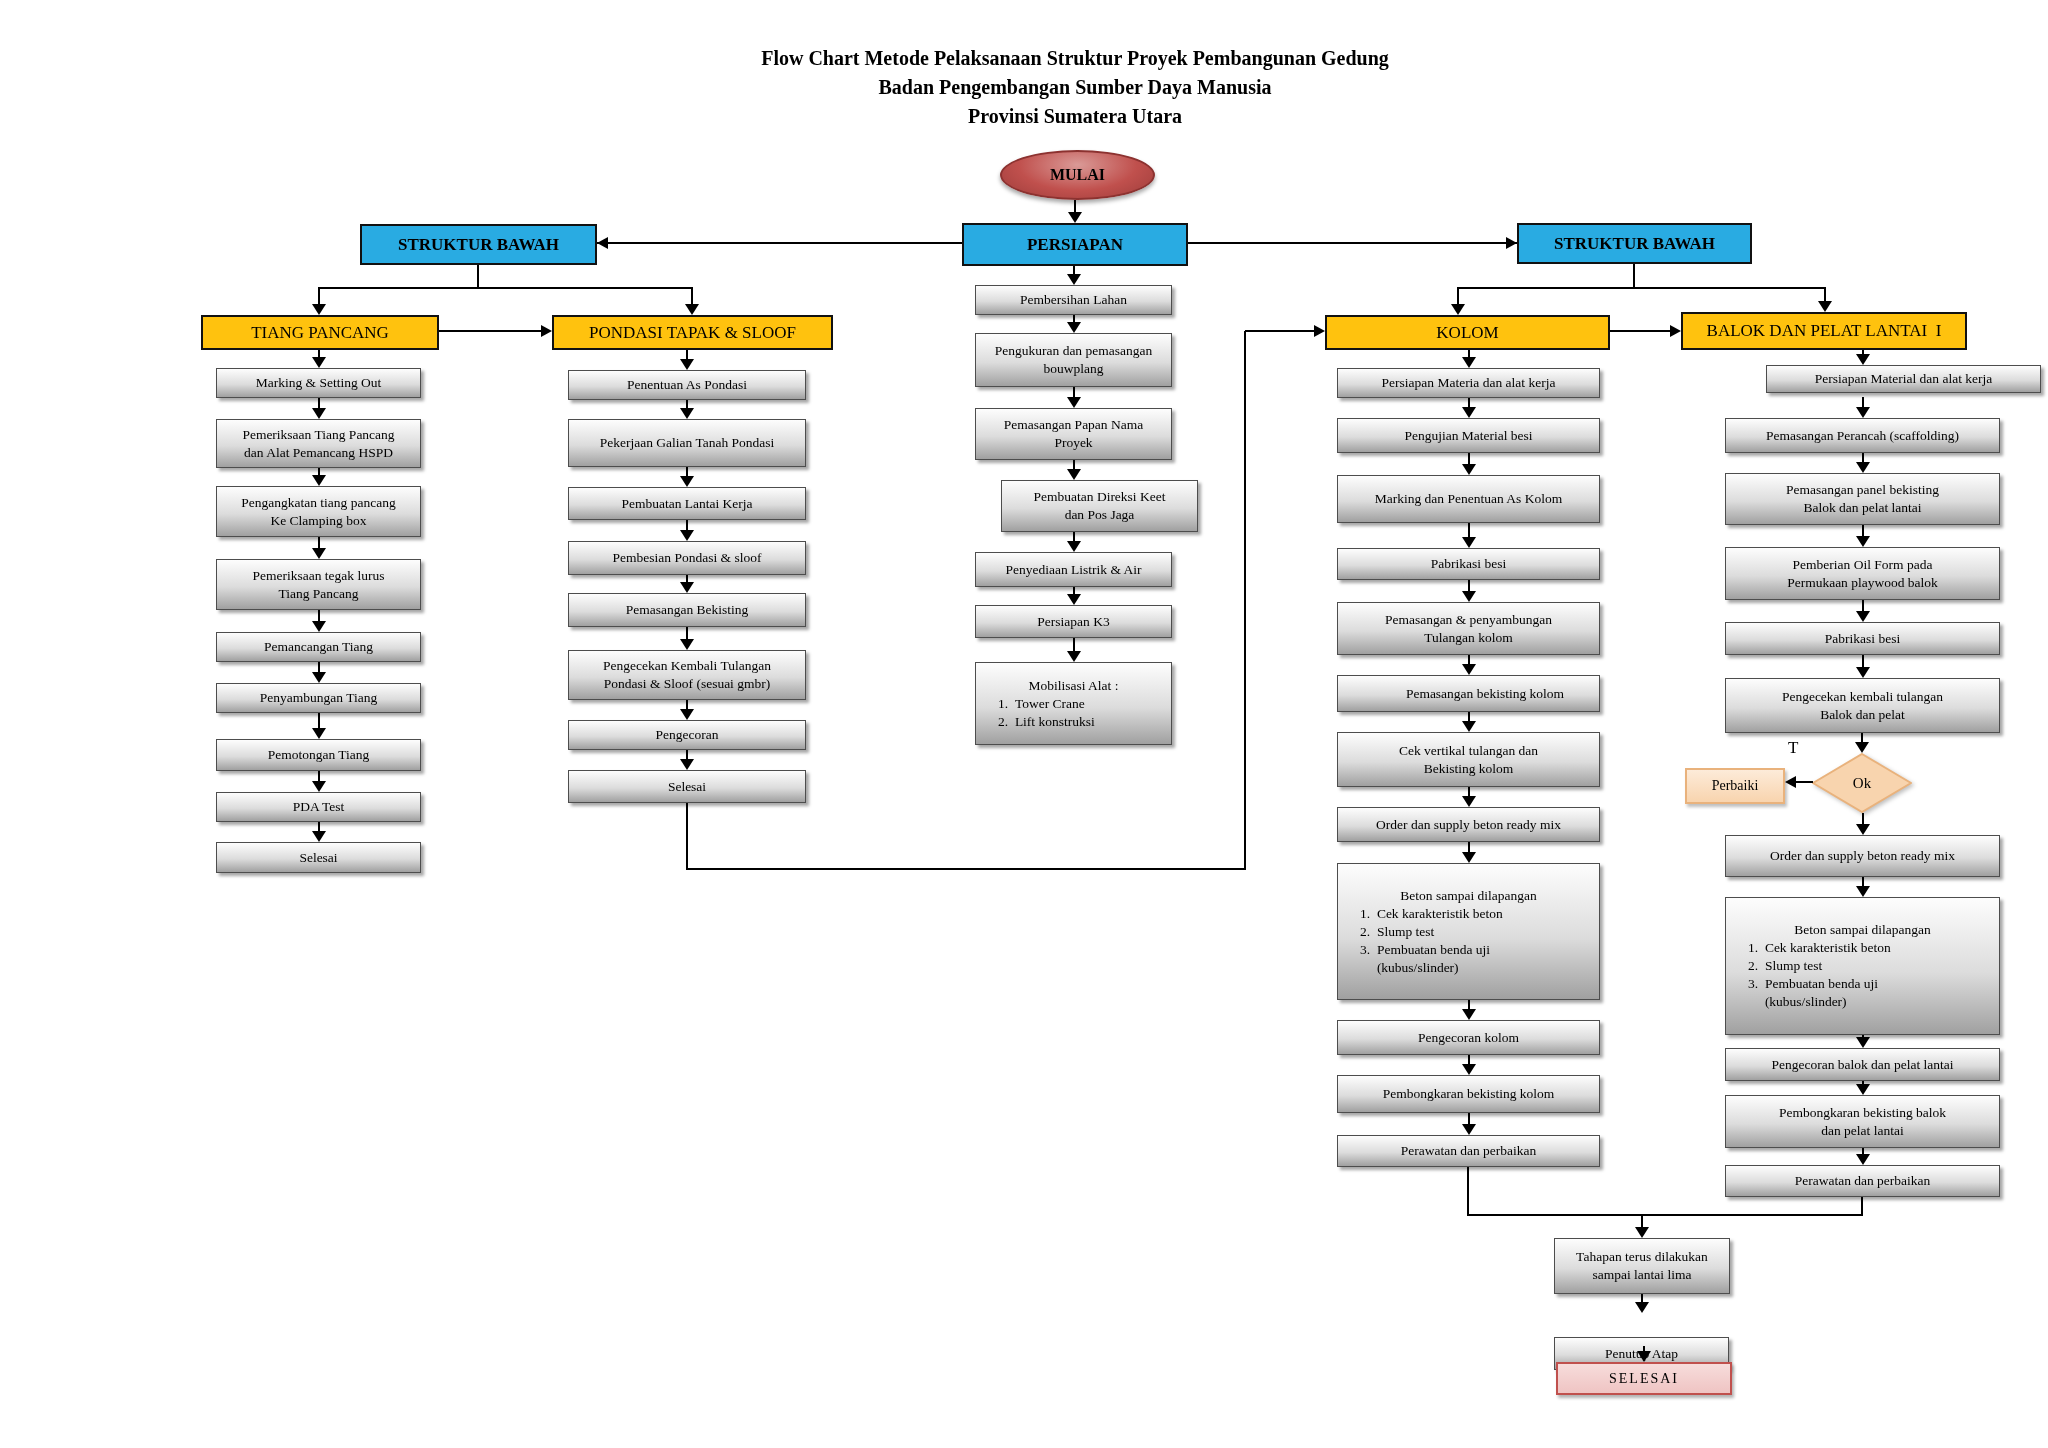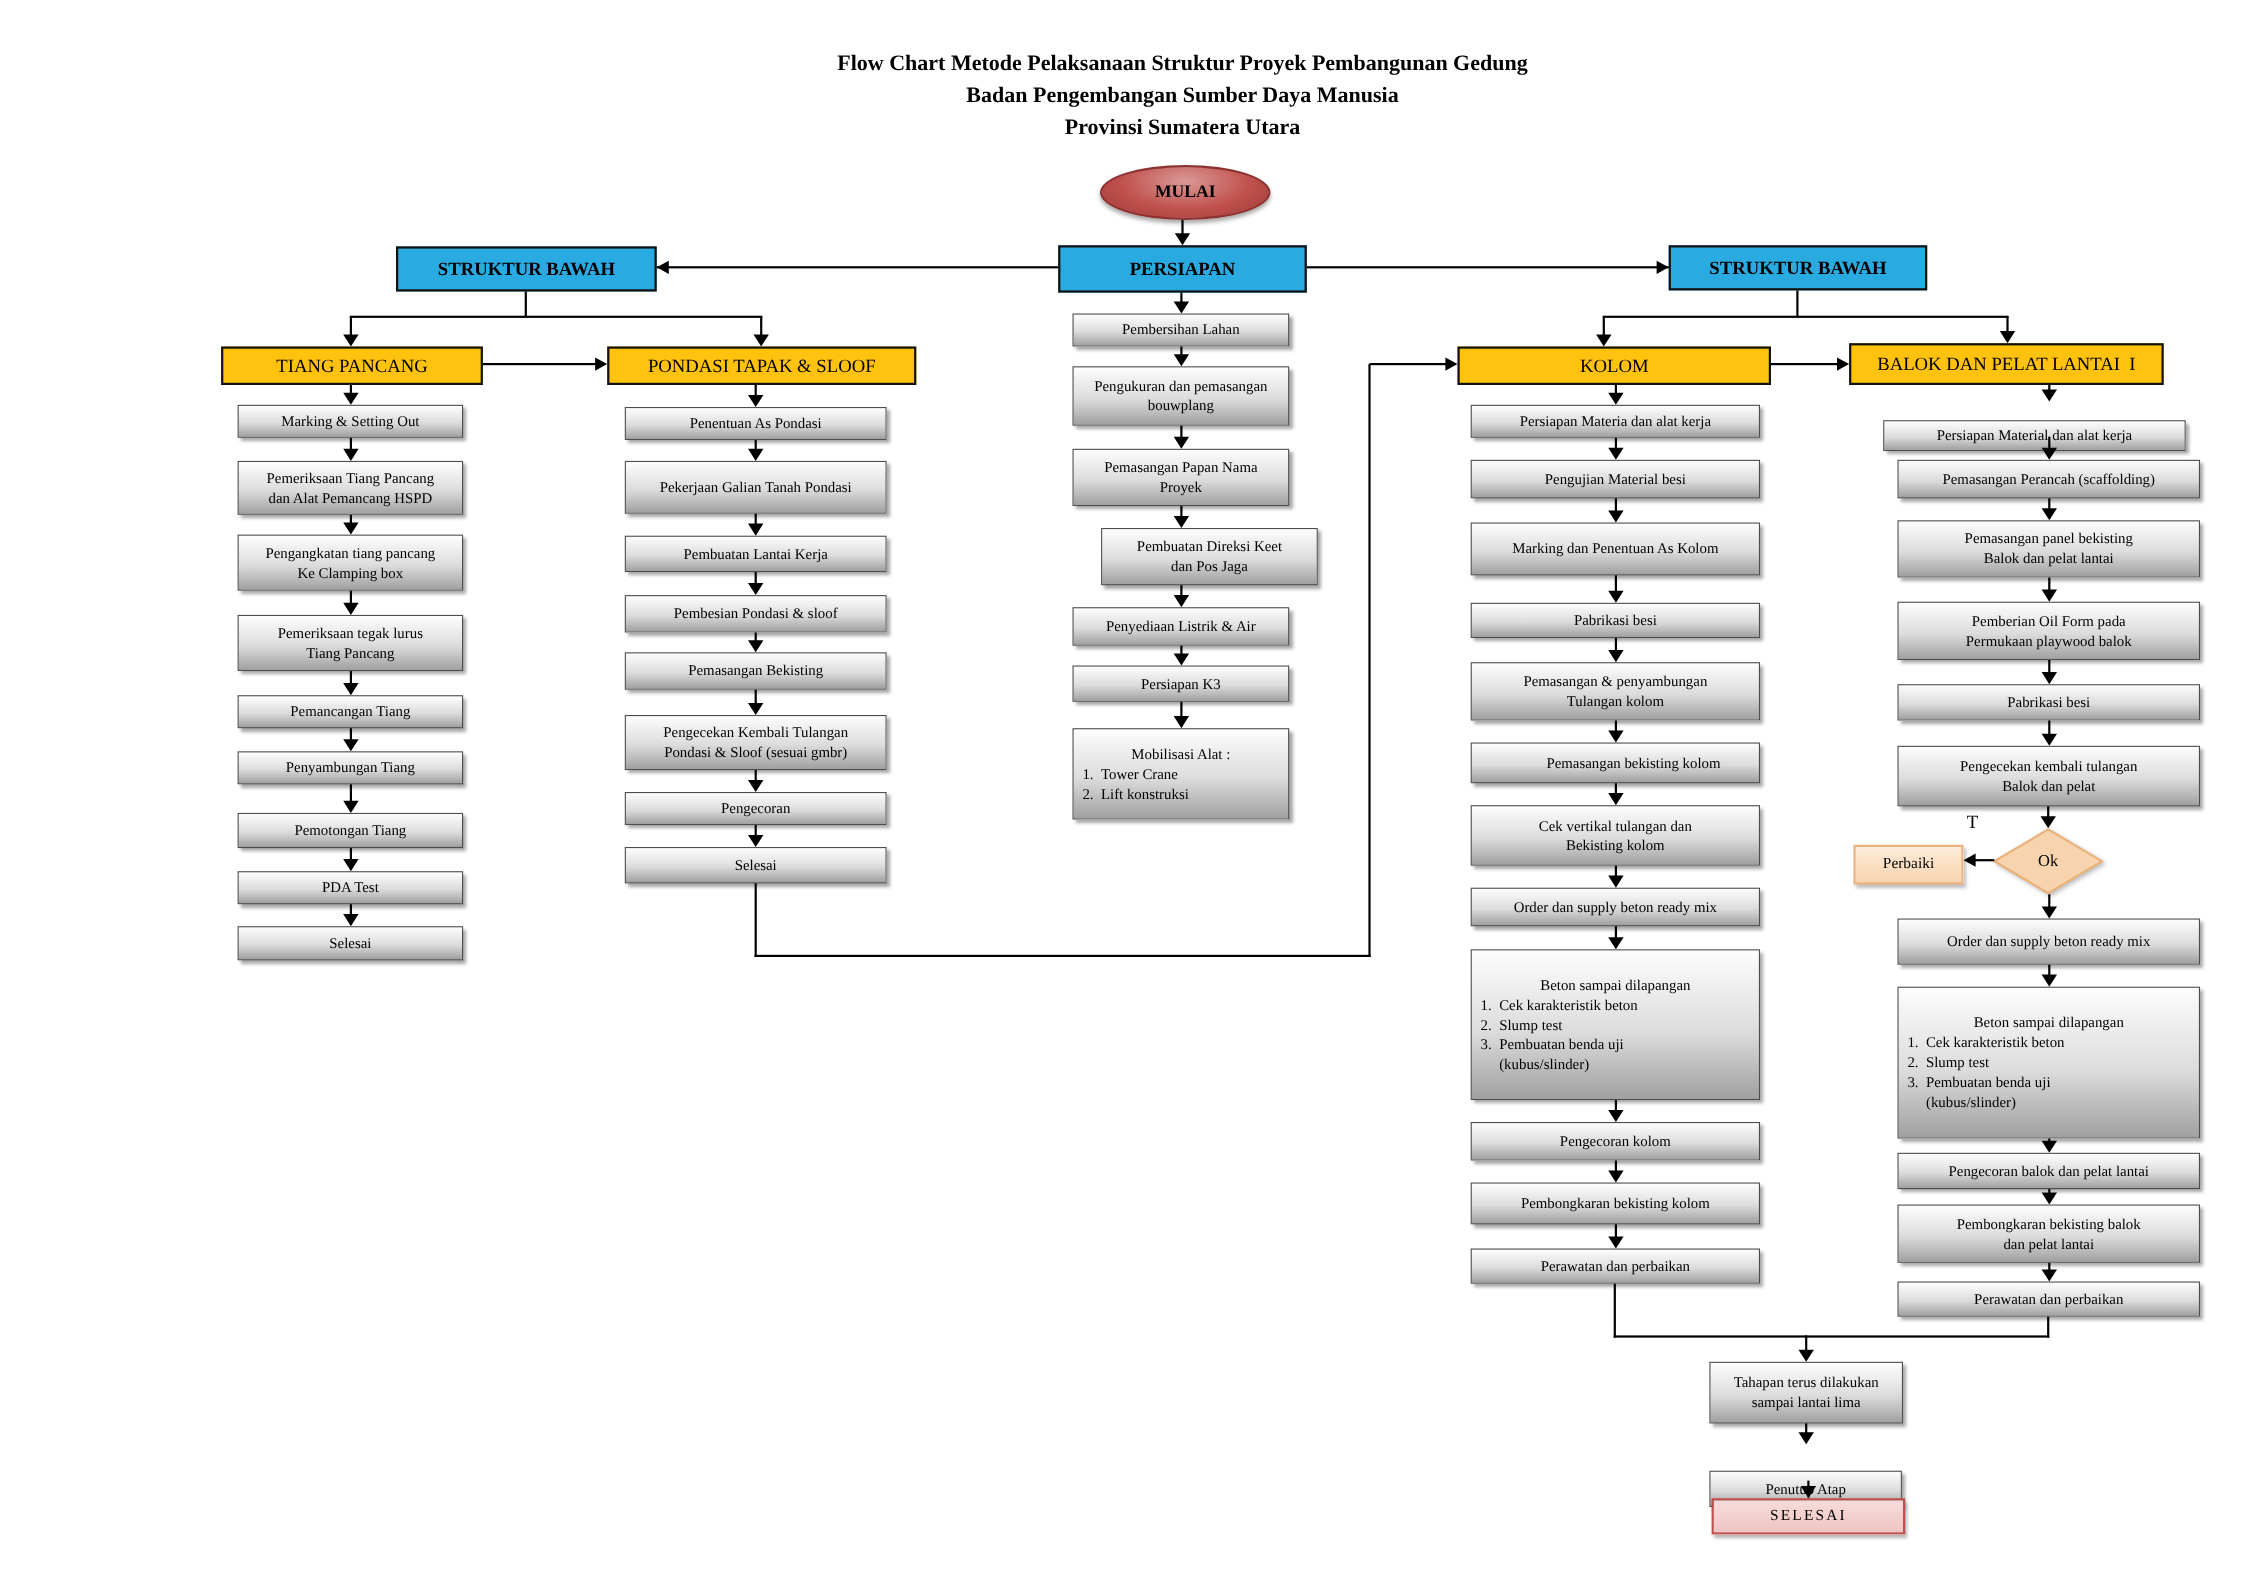--- a/index.html
+++ b/index.html
@@ -10,21 +10,21 @@
   .node{position:absolute;display:flex;flex-direction:column;justify-content:center;align-items:center;
         box-sizing:border-box;text-align:center;white-space:pre-line;line-height:18px}
   .start{background:radial-gradient(ellipse at 50% 28%,#DA9A97 0%,#C0504D 55%,#9C3C3A 100%);
          border:2px solid #8C3230;border-radius:50%;font-weight:bold;font-size:16px;
          box-shadow:0 3px 4px rgba(0,0,0,.35)}
   .phase{background:#29ABE2;border:2px solid #111;font-weight:bold;font-size:17px}
   .topic{background:#FFC20E;border:2px solid #111;font-size:17px}
   .step,.listbox{background:linear-gradient(180deg,#FDFDFD 0%,#DCDCDC 55%,#A0A0A0 100%);
         border:1px solid #4d4d4d;font-size:13.5px;box-shadow:3px 3px 3px rgba(0,0,0,.35)}
   .listbox{align-items:stretch}
-  .listbox .ln{text-align:left;padding-left:8px}
+  .listbox .ln{text-align:left;padding-left:22px}
   .listbox .ln.first{text-align:center;padding-left:0}
   .alt{background:linear-gradient(180deg,#FDEBD9 0%,#F8D4AE 100%);border:2px solid #E9B27C;
        font-size:14px;box-shadow:2px 3px 3px rgba(0,0,0,.25)}
   .end{background:linear-gradient(180deg,#F7DCDB 0%,#EFC4C3 100%);border:2px solid #C0504D;
        font-size:14px;letter-spacing:2px;box-shadow:2px 3px 3px rgba(0,0,0,.3)}
   .decision{background:transparent;border:none;box-shadow:none}
   .decision svg{position:absolute;left:0;top:0;filter:drop-shadow(2px 2px 2px rgba(0,0,0,.25))}
   .decision .dtext{position:relative;font-size:15px}
   .seg{position:absolute;background:#000}
   .ah{position:absolute;width:0;height:0}
@@ -83,21 +83,21 @@
     <div class="node step" style="left: 1337px; top: 602px; width: 263px; height: 53px;">Pemasangan &amp; penyambungan
 Tulangan kolom</div>
     <div class="node step" style="left: 1337px; top: 675px; width: 263px; height: 37px; padding-left: 33px;">Pemasangan bekisting kolom</div>
     <div class="node step" style="left: 1337px; top: 732px; width: 263px; height: 55px;">Cek vertikal tulangan dan
 Bekisting kolom</div>
     <div class="node step" style="left: 1337px; top: 807px; width: 263px; height: 35px;">Order dan supply beton ready mix</div>
     <div class="node listbox" style="left: 1337px; top: 863px; width: 263px; height: 137px;"><div class="ln first">Beton sampai dilapangan</div><div class="ln">1.&nbsp;&nbsp;Cek karakteristik beton</div><div class="ln">2.&nbsp;&nbsp;Slump test</div><div class="ln">3.&nbsp;&nbsp;Pembuatan benda uji</div><div class="ln">&nbsp;&nbsp;&nbsp;&nbsp;&nbsp;(kubus/slinder)</div></div>
     <div class="node step" style="left: 1337px; top: 1020px; width: 263px; height: 35px;">Pengecoran kolom</div>
     <div class="node step" style="left: 1337px; top: 1075px; width: 263px; height: 38px;">Pembongkaran bekisting kolom</div>
     <div class="node step" style="left: 1337px; top: 1135px; width: 263px; height: 32px;">Perawatan dan perbaikan</div>
-    <div class="node step" style="left: 1712px; top: 365px; width: 275px; height: 28px; margin-top: 17px;">Persiapan Material dan alat kerja</div>
+    <div class="node step" style="left: 1766px; top: 365px; width: 275px; height: 28px;">Persiapan Material dan alat kerja</div>
     <div class="node step" style="left: 1725px; top: 418px; width: 275px; height: 35px;">Pemasangan Perancah (scaffolding)</div>
     <div class="node step" style="left: 1725px; top: 547px; width: 275px; height: 53px;">Pemberian Oil Form pada
 Permukaan playwood balok</div>
     <div class="node step" style="left: 1725px; top: 473px; width: 275px; height: 52px;">Pemasangan panel bekisting
 Balok dan pelat lantai</div>
     <div class="node step" style="left: 1725px; top: 622px; width: 275px; height: 33px;">Pabrikasi besi</div>
     <div class="node step" style="left: 1725px; top: 678px; width: 275px; height: 55px;">Pengecekan kembali tulangan
 Balok dan pelat</div>
     <div class="node decision" style="left: 1812px; top: 753px; width: 100px; height: 60px;"><svg width="100" height="60">
         <polygon points="50,1 99,30 50,59 1,30" fill="#F8D4AE" stroke="#E9B27C" stroke-width="2"></polygon>

